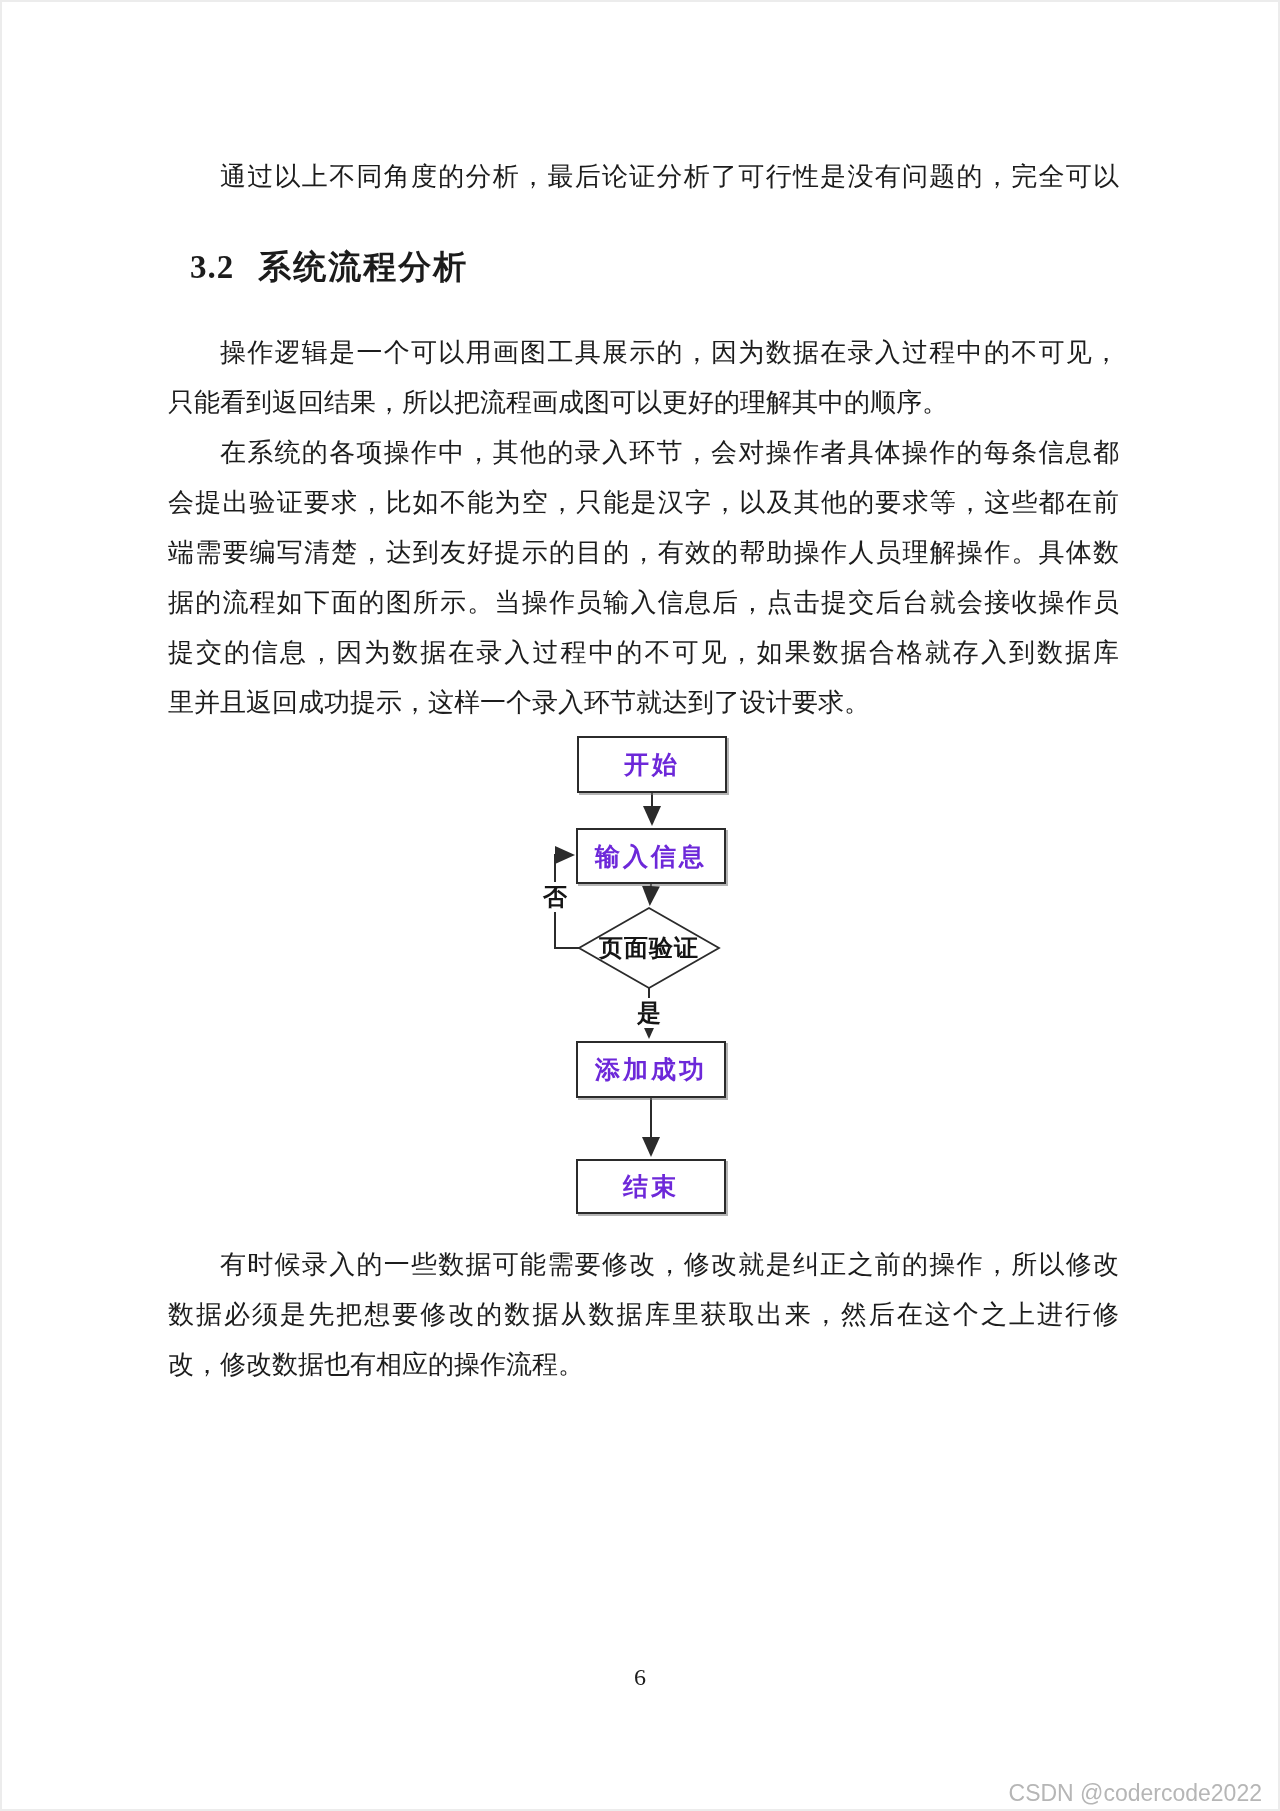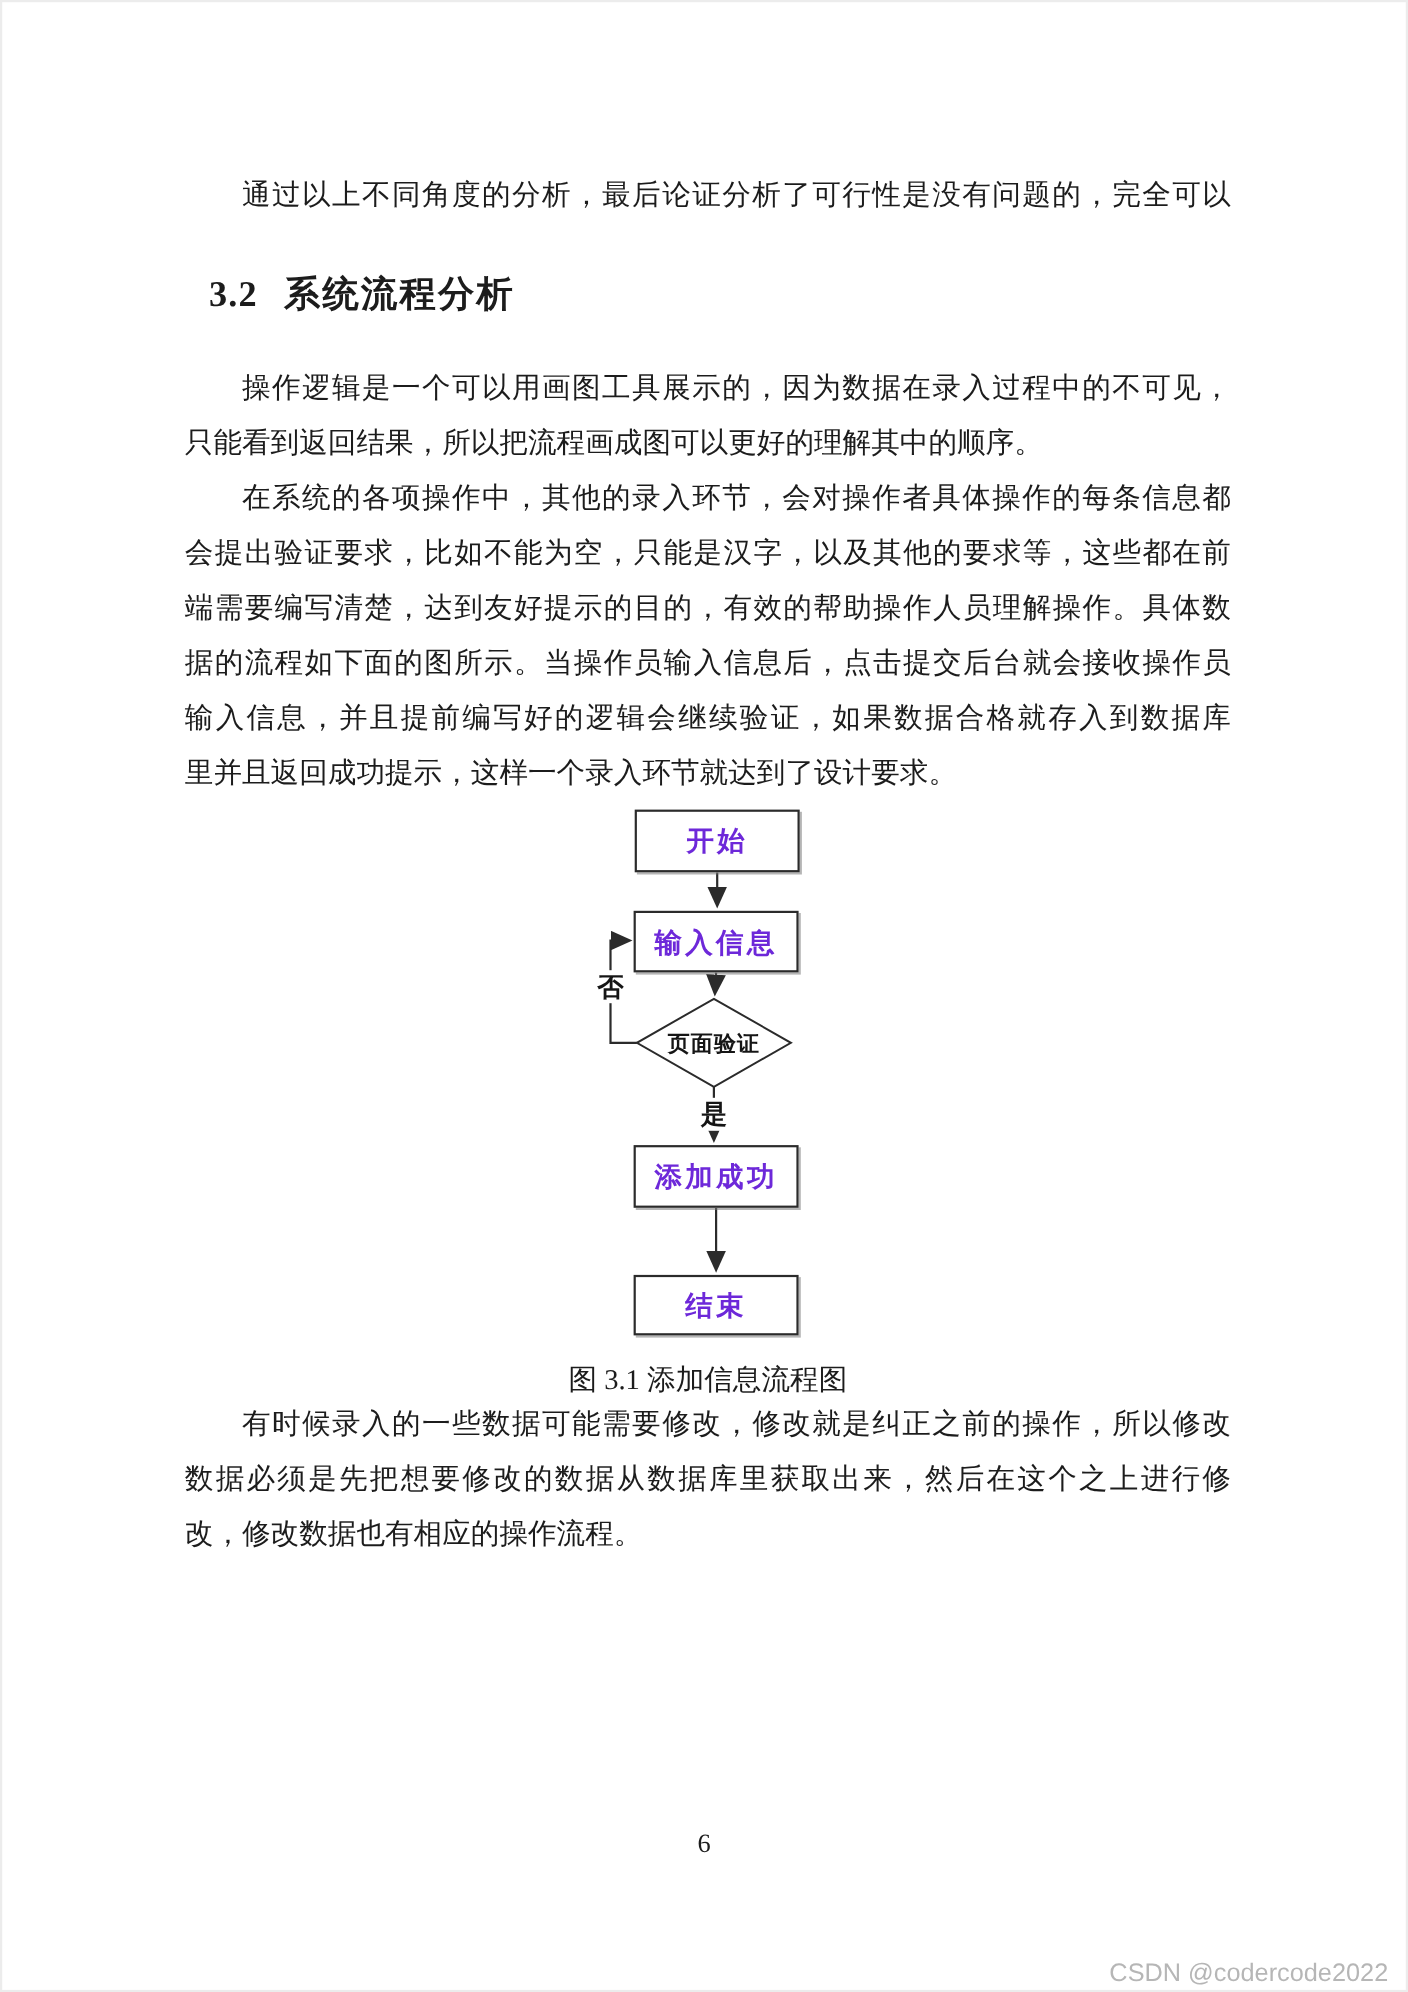--- a/index.html
+++ b/index.html
@@ -59,21 +59,21 @@
     font-size:25px; font-weight:bold; letter-spacing:3px;
     color:#6d28d9;
   }
   .fc-box.start   { left:105px; top:2px;   height:57px; }
   .fc-box.input   { left:104px; top:94px;  height:56px; }
   .fc-box.success { left:104px; top:307px; height:57px; }
   .fc-box.end     { left:104px; top:425px; height:55px; }
   .fc-diamond-label {
     position:absolute; left:107px; top:196px; width:140px; height:36px;
     display:flex; align-items:center; justify-content:center;
-    font-size:20px; font-weight:bold; letter-spacing:1px; color:#151515;
+    font-size:24px; font-weight:bold; letter-spacing:1px; color:#151515;
   }
   .fc-edge-label {
     position:absolute; width:28px; height:30px;
     background:#ffffff;
     display:flex; align-items:center; justify-content:center;
     font-size:24px; font-weight:bold; color:#151515;
   }
   .fc-edge-label.no  { left:69px;  top:148px; }
   .fc-edge-label.yes { left:163px; top:264px; }
   .caption {
@@ -109,21 +109,21 @@
     <div class="para p2">
       <div class="line first">操作逻辑是一个可以用画图工具展示的，因为数据在录入过程中的不可见，</div>
       <div class="line last">只能看到返回结果，所以把流程画成图可以更好的理解其中的顺序。</div>
     </div>
 
     <div class="para">
       <div class="line first">在系统的各项操作中，其他的录入环节，会对操作者具体操作的每条信息都</div>
       <div class="line">会提出验证要求，比如不能为空，只能是汉字，以及其他的要求等，这些都在前</div>
       <div class="line">端需要编写清楚，达到友好提示的目的，有效的帮助操作人员理解操作。具体数</div>
       <div class="line">据的流程如下面的图所示。当操作员输入信息后，点击提交后台就会接收操作员</div>
-      <div class="line">输入信息，并且提前编写好的逻辑会继续验证，如果数据合格就存入到数据库</div>
+      <div class="line">提交的信息，因为数据在录入过程中的不可见，如果数据合格就存入到数据库</div>
       <div class="line last">里并且返回成功提示，这样一个录入环节就达到了设计要求。</div>
     </div>
 
     <div class="flow-space">
       <div class="flowchart">
         <svg width="300" height="486" viewBox="0 0 300 486">
           <defs>
             <marker id="ah" markerWidth="11" markerHeight="9" refX="8" refY="4.5" orient="auto">
               <path d="M0,0 L10,4.5 L0,9 z" fill="#2b2b2b"></path>
             </marker>
@@ -146,21 +146,20 @@
         <div class="fc-box input">输入信息</div>
         <div class="fc-diamond-label">页面验证</div>
         <div class="fc-box success">添加成功</div>
         <div class="fc-box end">结束</div>
 
         <div class="fc-edge-label no">否</div>
         <div class="fc-edge-label yes">是</div>
       </div>
     </div>
 
-    <div class="caption">图 3.1  添加信息流程图</div>
 
     <div class="para">
       <div class="line first">有时候录入的一些数据可能需要修改，修改就是纠正之前的操作，所以修改</div>
       <div class="line">数据必须是先把想要修改的数据从数据库里获取出来，然后在这个之上进行修</div>
       <div class="line last">改，修改数据也有相应的操作流程。</div>
     </div>
 
   </div>
 
   <div class="page-number">6</div>

